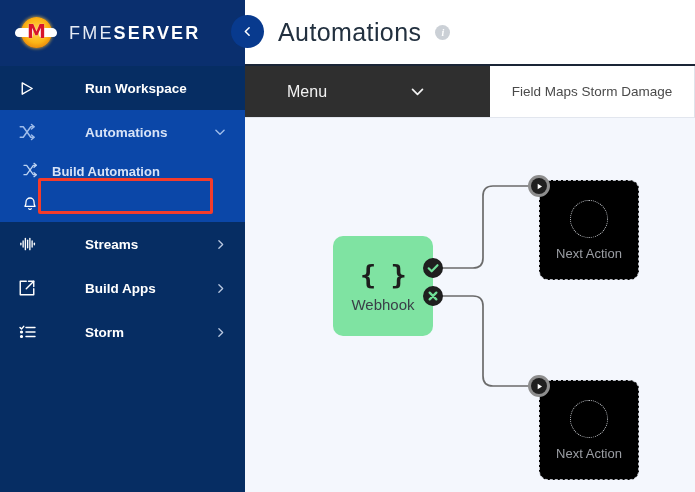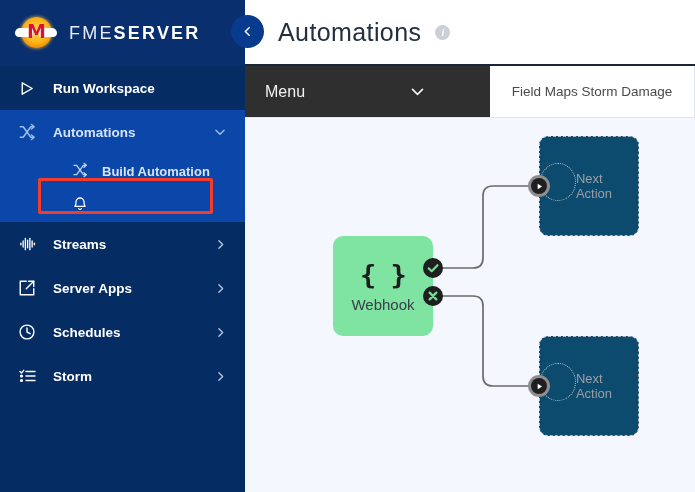--- a/index.html
+++ b/index.html
@@ -49,37 +49,37 @@
     margin-left: 11px; color: #ffffff; font-size: 18px;
     letter-spacing: 2.2px; white-space: nowrap;
   }
   #brand-text .light { font-weight: 300; color: #e6ebf4; }
   #brand-text .bold  { font-weight: 700; color: #ffffff; }
 
   .nav-item {
     display: flex; align-items: center;
     height: 44px; padding-left: 18px; position: relative;
     color: #ffffff; font-size: 13.5px; font-weight: bold;
-    white-space: nowrap; cursor: pointer;
+    white-space: nowrap; cursor: pointer; gap: 32px;
   }
   .nav-item .ico {
     width: 26px; flex: 0 0 auto; display: flex;
     align-items: center; justify-content: flex-start;
   }
   .nav-item .lbl { margin-left: 9px; }
   .nav-item .chev {
     position: absolute; right: 18px; top: 0; bottom: 0;
     display: flex; align-items: center; color: #b9c8e0;
   }
   .nav-section { background: #0b47a8; }
   .nav-section .nav-item.parent { color: #d7e3f7; }
   .nav-section .nav-item.parent .ico svg { stroke: #9ebcea; }
   .nav-sub {
     display: flex; align-items: center;
-    height: 34px; padding-left: 72px;
+    height: 34px; padding-left: 22px;
     color: #d7e3f7; font-size: 13px; font-weight: bold;
     white-space: nowrap; cursor: pointer; position: relative;
   }
   .nav-sub .ico { width: 24px; flex: 0 0 auto; }
   .nav-sub .lbl { margin-left: 6px; }
   #highlight-box {
     position: absolute; left: 38px; top: 178px;
     width: 175px; height: 36px;
     border: 3px solid #f43c2b; border-radius: 2px;
     pointer-events: none;
@@ -116,45 +116,46 @@
     position: absolute; left: 245px; top: 66px;
     width: 450px; height: 52px; background: #ffffff;
     display: flex; align-items: stretch;
     border-bottom: 1px solid #e2e6ee;
   }
   #menu-btn {
     width: 245px; background: #2f2f2f; color: #f2f2f2;
     display: flex; align-items: center; position: relative;
     cursor: pointer;
   }
-  #menu-btn .mlabel { margin-left: 20px; font-size: 16px; }
+  #menu-btn .mlabel { margin-left: 42px; font-size: 16px; }
   #menu-btn .mchev  { position: absolute; right: 64px; top: 0; bottom: 0;
                       display: flex; align-items: center; }
   #tab-automation {
     flex: 1; display: flex; align-items: center; justify-content: center;
     background: #ffffff; color: #4a4a4a; font-size: 13.5px;
     cursor: pointer; padding: 0 20px; white-space: nowrap;
     border-right: 1px solid #e0e3ea;
   }
 
   
   #canvas {
     position: absolute; left: 245px; top: 118px;
     width: 450px; height: 374px; background: #f4f7fd;
     overflow: hidden;
   }
   #canvas svg.wires { position: absolute; left: 0; top: 0; }
 
   .node-next {
     position: absolute; width: 100px; height: 100px;
     border: 1.6px dashed #b9bcc2; border-radius: 9px;
-    background: #0c4a6e;
-    display: flex; flex-direction: row;
+    background: #000000;
+    display: flex; flex-direction: column;
     align-items: center; justify-content: center;
     cursor: pointer;
+    margin-top: 44px;
   }
   .node-next .ring {
     width: 38px; height: 38px; border-radius: 50%;
     border: 1.6px dotted #c5c8cd; margin-bottom: 8px;
   }
   .node-next .nlabel { color: #9b9ea4; font-size: 13px; }
 
   .node-webhook {
     position: absolute; left: 88px; top: 118px;
     width: 100px; height: 100px; border-radius: 10px;
@@ -282,42 +283,28 @@
     </div>
 
     <div class="nav-item">
       <span class="ico">
         <svg width="18" height="18" viewBox="0 0 24 24" fill="none" stroke="#ffffff" stroke-width="1.9" stroke-linecap="round" stroke-linejoin="round">
           <path d="M3 3h8M3 3v18h18v-8"></path>
           <path d="M11 13 21 3"></path>
             <polyline points="14,3 21,3 21,10"></polyline>
         </svg>
       </span>
-      <span class="lbl">Server Apps</span>
+      <span class="lbl">Build Apps</span>
       <span class="chev">
         <svg width="13" height="13" viewBox="0 0 24 24" fill="none" stroke="#b9c8e0" stroke-width="2.4" stroke-linecap="round" stroke-linejoin="round">
             <polyline points="9,5 16,12 9,19"></polyline>
           </svg>
       </span>
     </div>
 
-    <div class="nav-item">
-      <span class="ico">
-        <svg width="18" height="18" viewBox="0 0 24 24" fill="none" stroke="#ffffff" stroke-width="1.9" stroke-linecap="round" stroke-linejoin="round">
-          <circle cx="12" cy="12" r="9.2"></circle>
-            <polyline points="12,6.5 12,12 16.2,14.2"></polyline>
-        </svg>
-      </span>
-      <span class="lbl">Schedules</span>
-      <span class="chev">
-        <svg width="13" height="13" viewBox="0 0 24 24" fill="none" stroke="#b9c8e0" stroke-width="2.4" stroke-linecap="round" stroke-linejoin="round">
-            <polyline points="9,5 16,12 9,19"></polyline>
-          </svg>
-      </span>
-    </div>
 
     <div class="nav-item">
       <span class="ico">
         <svg width="19" height="18" viewBox="0 0 24 24" fill="none" stroke="#ffffff" stroke-width="1.9" stroke-linecap="round" stroke-linejoin="round">
           <polyline points="2,6 4,8 7,4.5"></polyline>
             <line x1="10" y1="6" x2="22" y2="6"></line>
           <circle cx="4" cy="12" r="1.2" fill="#ffffff"></circle>
             <line x1="10" y1="12" x2="22" y2="12"></line>
           <circle cx="4" cy="18" r="1.2" fill="#ffffff"></circle>
             <line x1="10" y1="18" x2="22" y2="18"></line>

